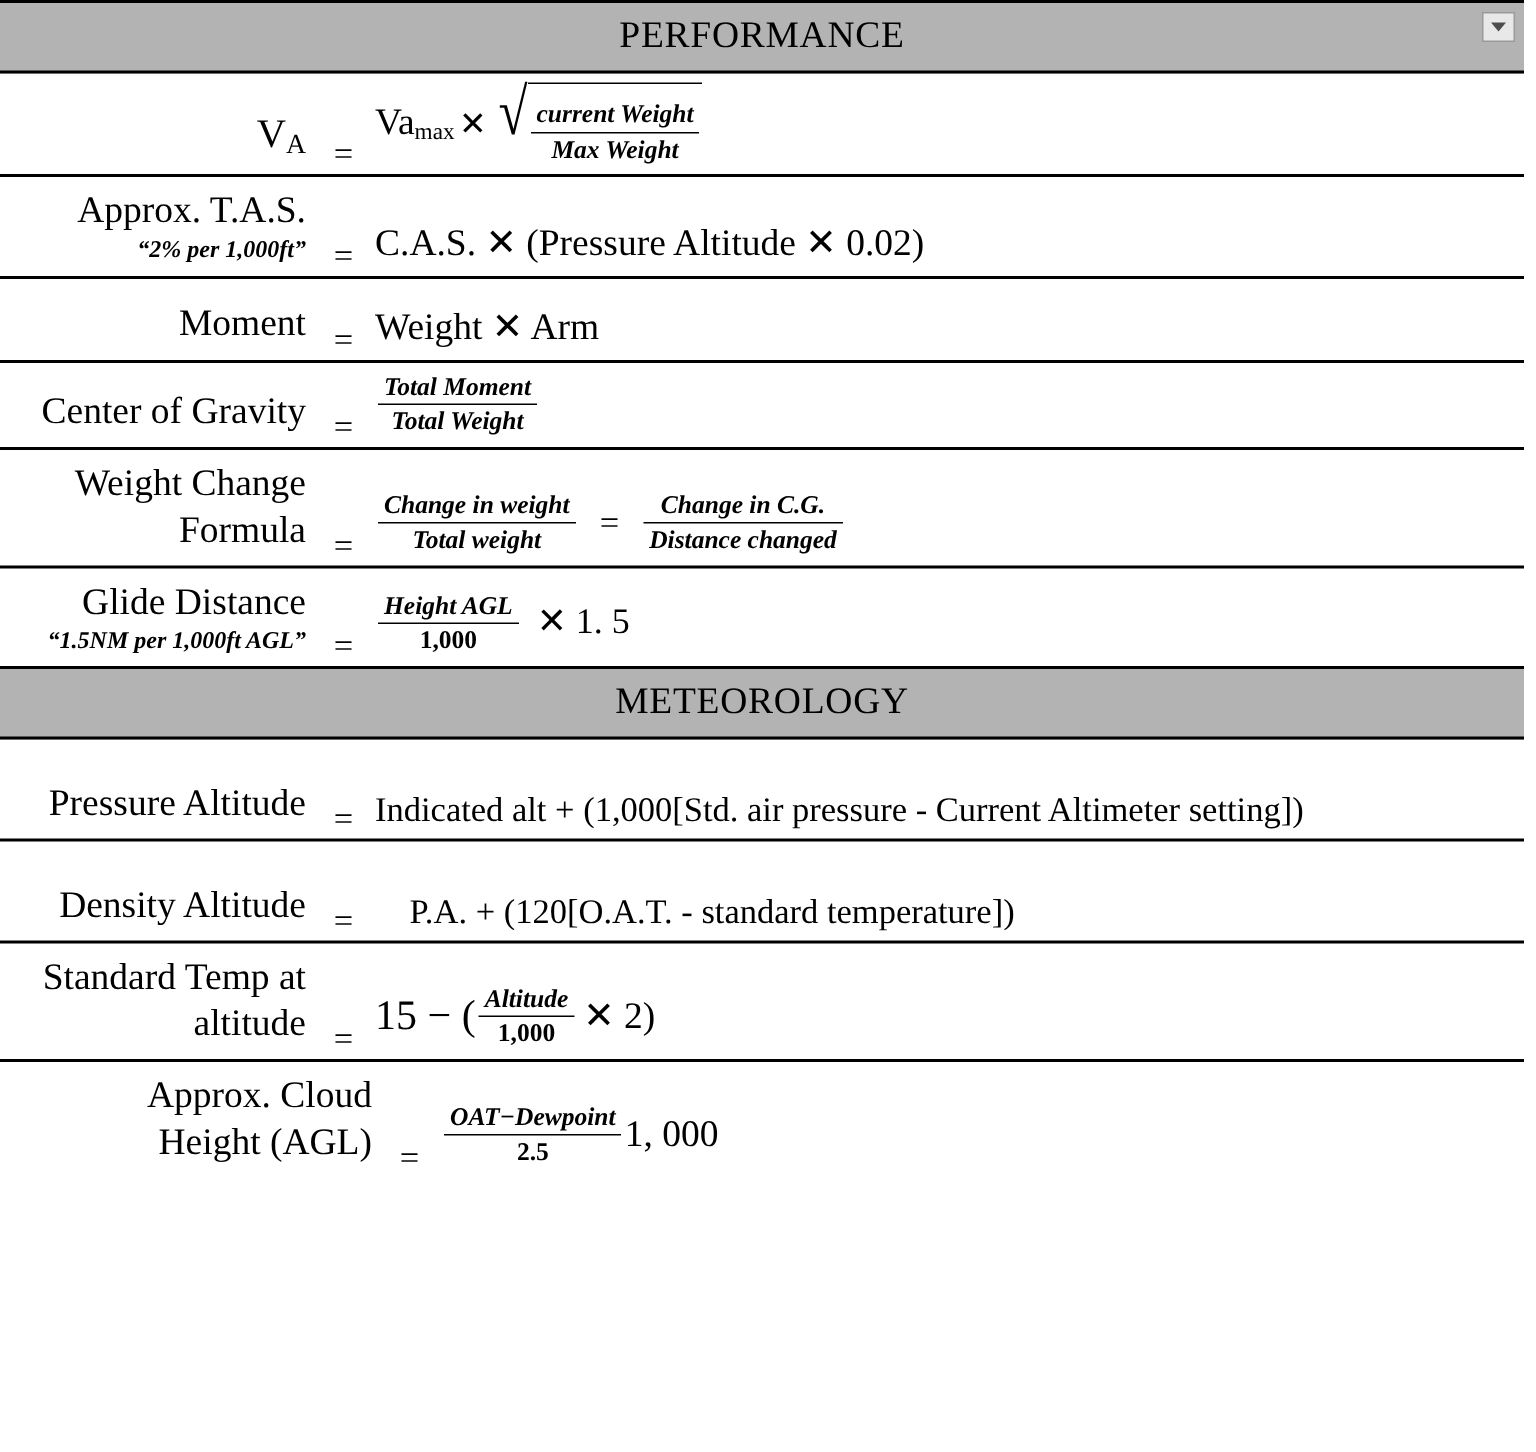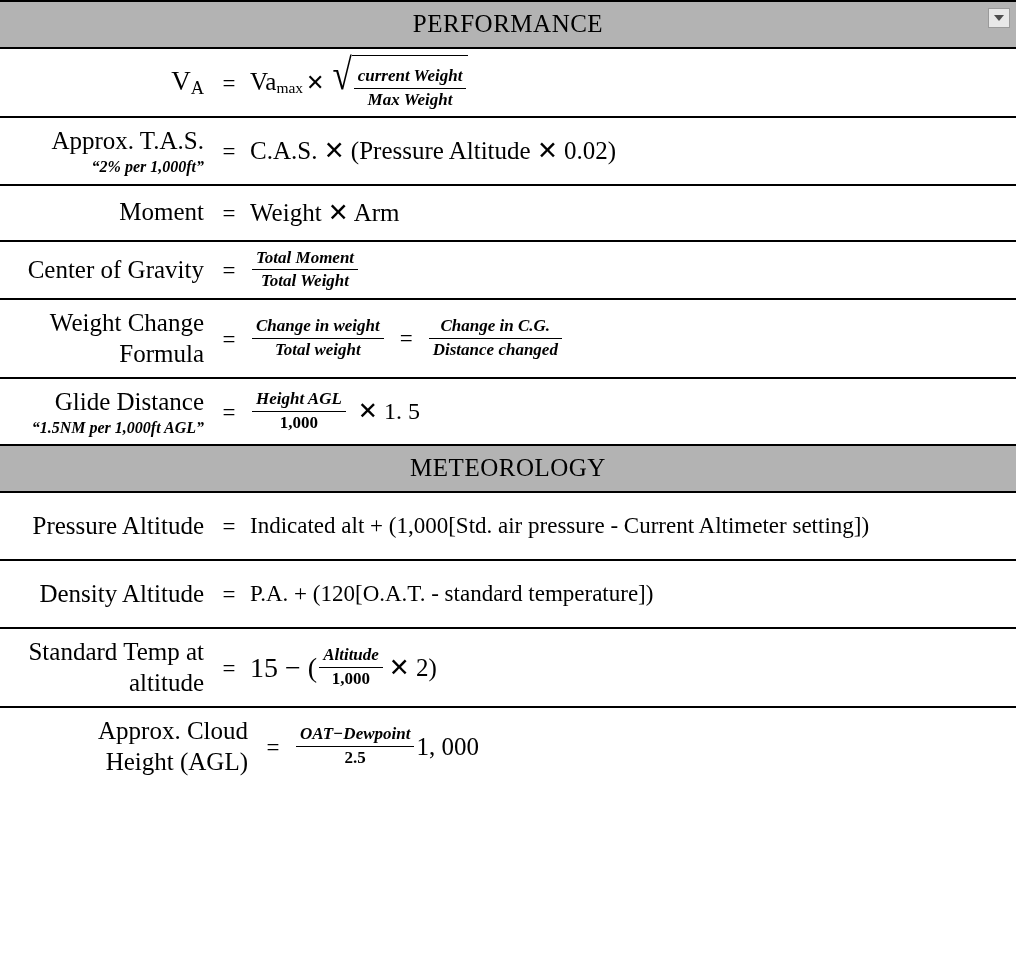--- a/index.html
+++ b/index.html
@@ -24,21 +24,21 @@
     background: #b3b3b3;
     border-bottom: 2px solid #000;
     text-align: center;
     font-size: 25px;
     letter-spacing: 0.5px;
     padding: 8px 0 9px 0;
     box-sizing: border-box;
   }
   .row {
     display: flex;
-    align-items: center;
+    align-items: flex-end;
     border-bottom: 2px solid #000;
     box-sizing: border-box;
     min-height: 56px;
   }
   .label {
     width: 212px;
     flex: 0 0 212px;
     text-align: right;
     padding: 8px 8px 8px 10px;
     box-sizing: border-box;
@@ -247,21 +247,21 @@
     </div>
     <div class="eq">=</div>
     <div class="expr" style="font-size:23px;">Indicated alt + (1,000[Std. air pressure - Current Altimeter setting])</div>
   </div>
 
   <div class="row" style="min-height:68px;">
     <div class="label">
       <div>Density Altitude</div>
     </div>
     <div class="eq">=</div>
-    <div class="expr" style="font-size:23px;">P.A. + (120[O.A.T. - standard temperature])</div>
+    <div class="expr" style="font-size:23px;margin-left:23px;">P.A. + (120[O.A.T. - standard temperature])</div>
   </div>
 
   <div class="row" style="min-height:68px;">
     <div class="label">
       <div>Standard Temp at altitude</div>
     </div>
     <div class="eq">=</div>
     <div class="expr">
       <span style="font-size:28px;">15  −  (</span>
       <span class="frac">

